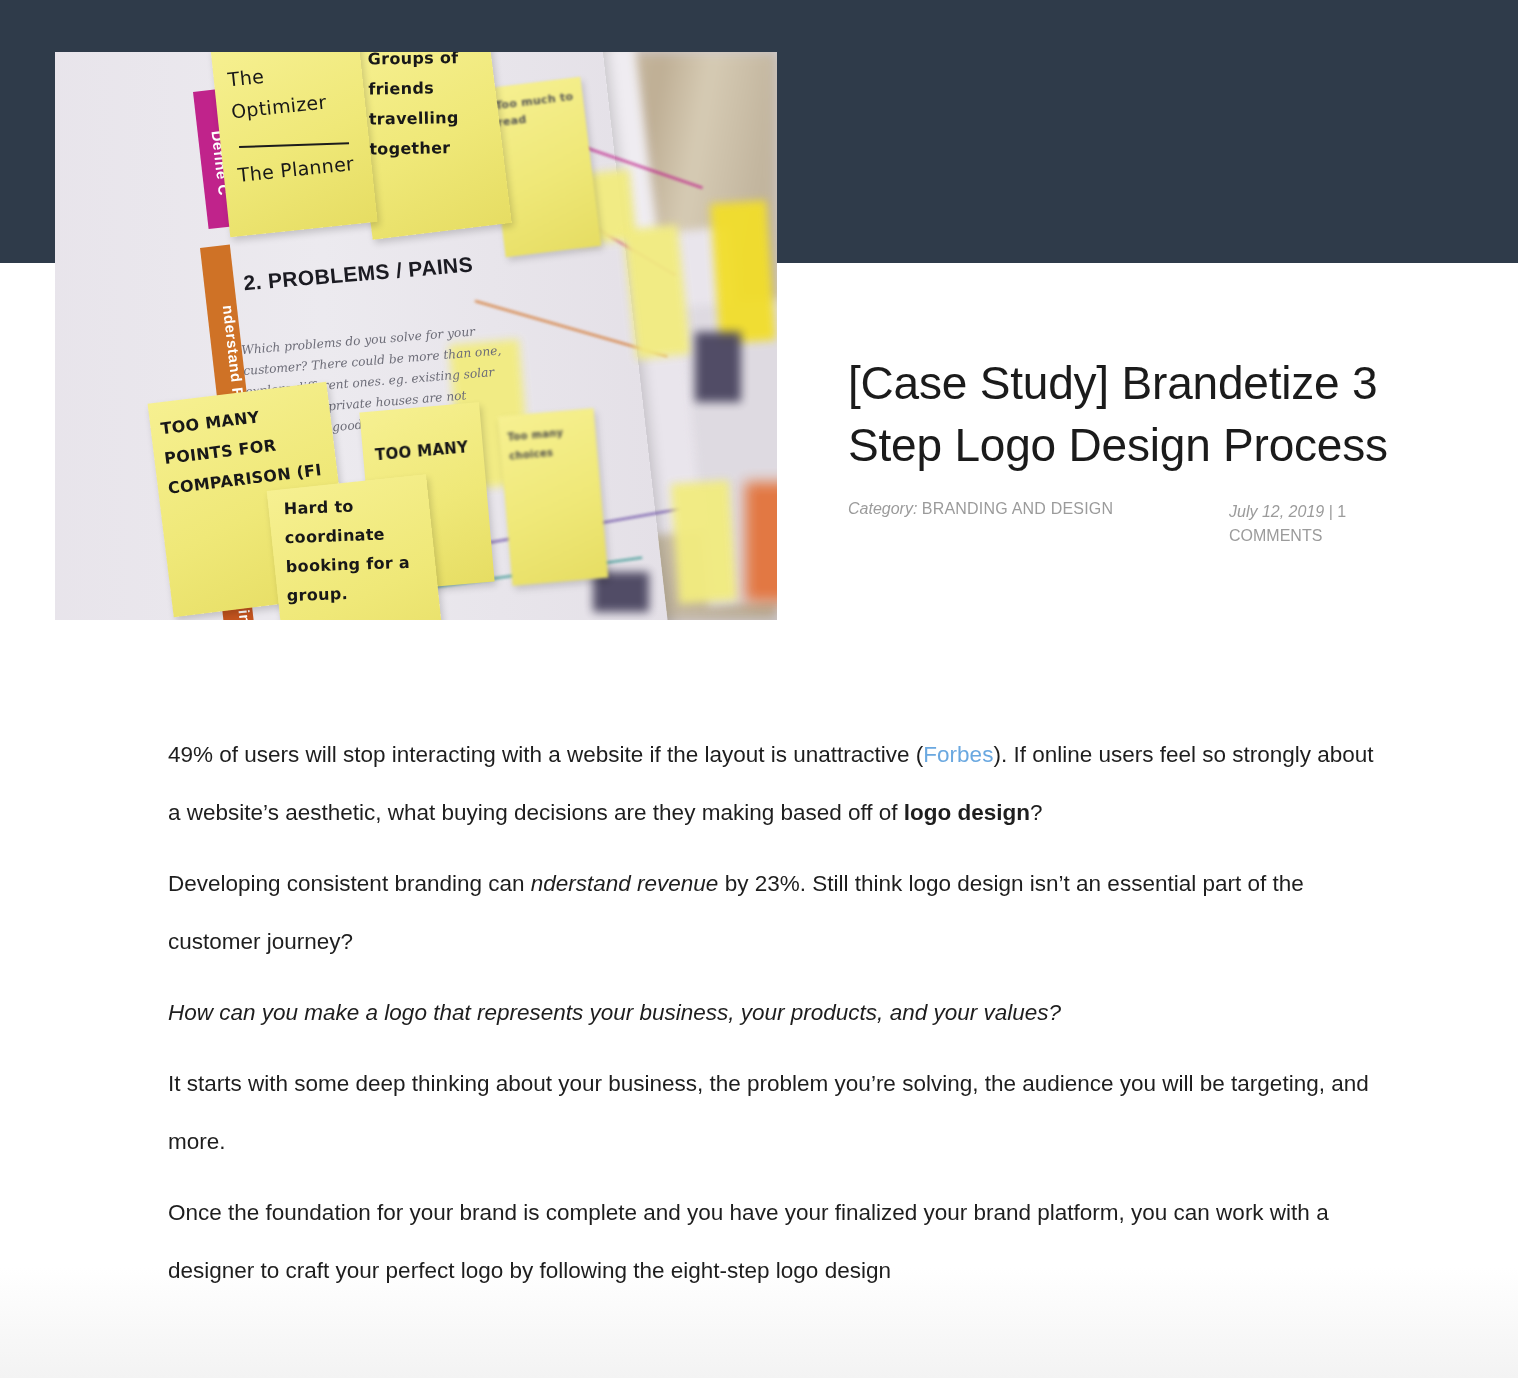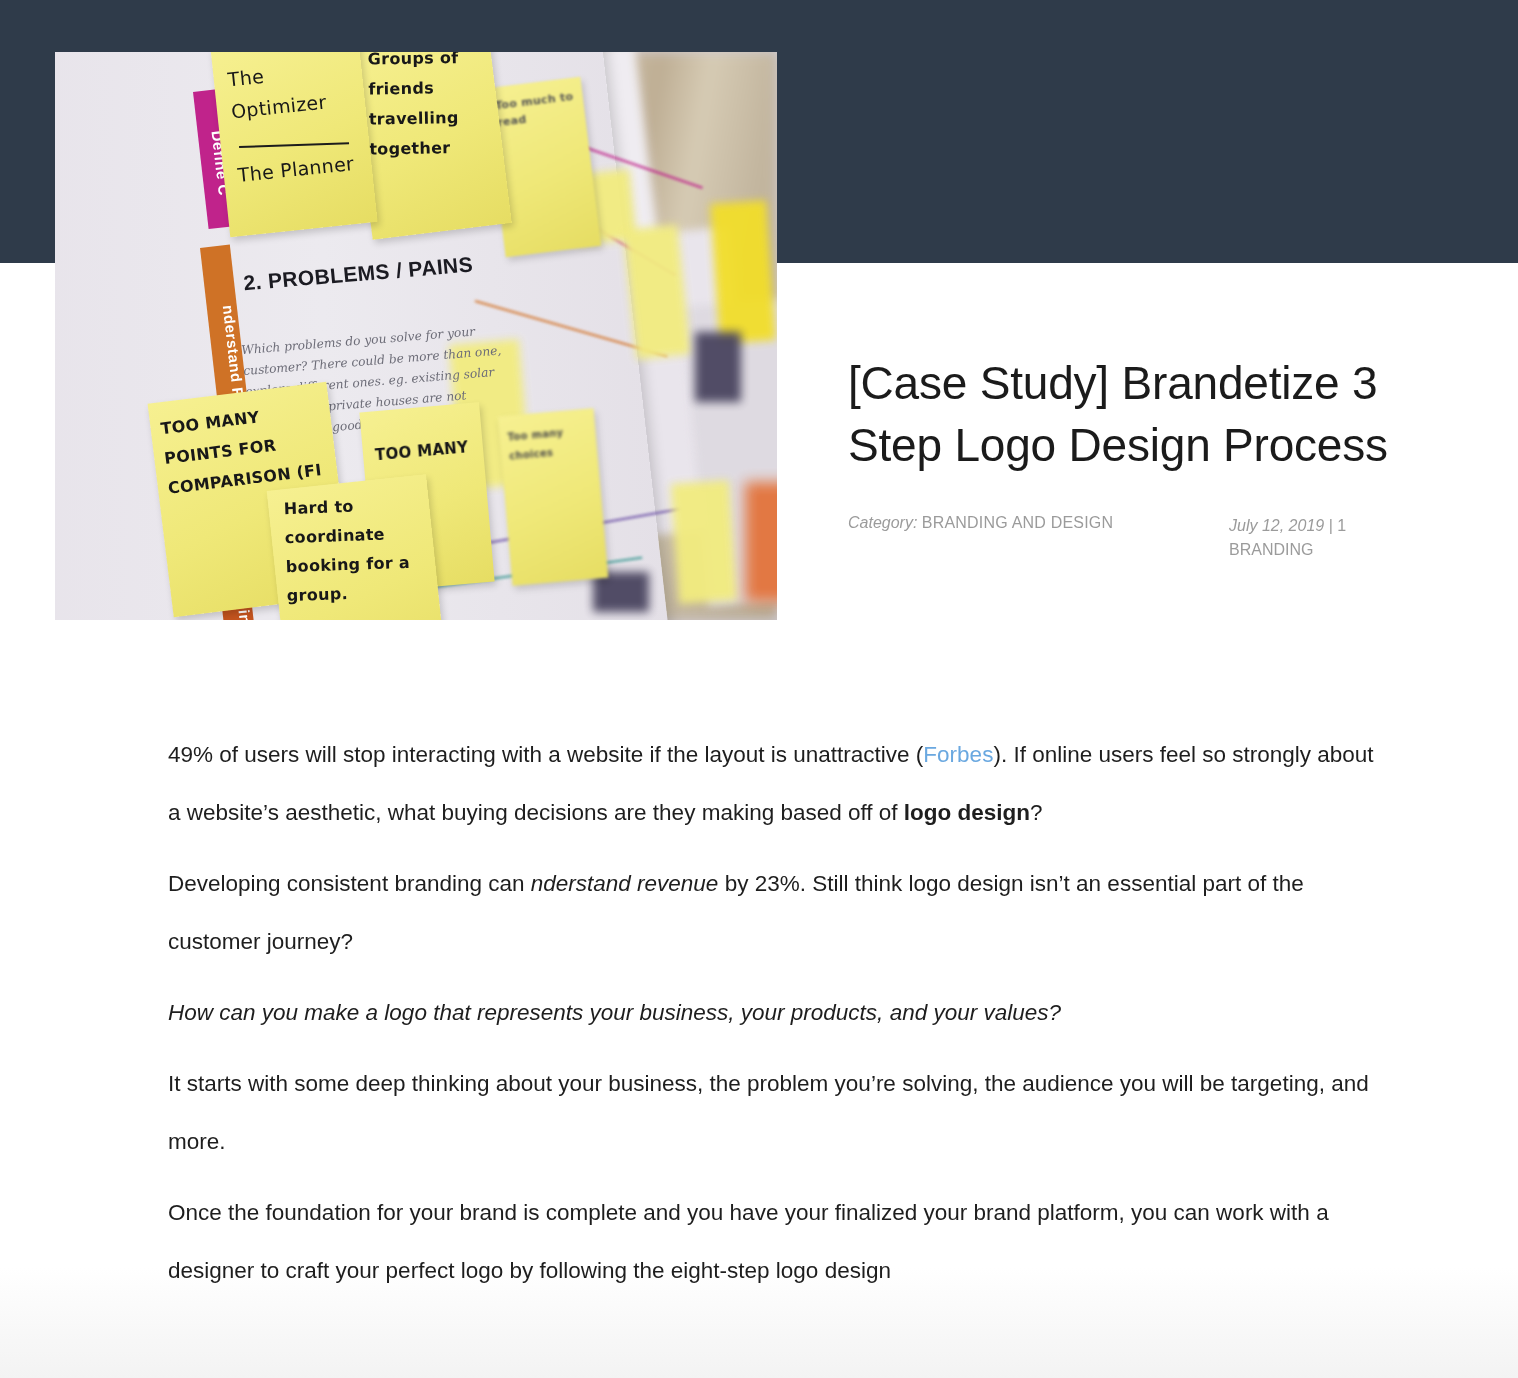--- a/index.html
+++ b/index.html
@@ -307,21 +307,21 @@
 
   .post-title {
     font-size: 46px;
     line-height: 62px;
     font-weight: 400;
     color: #1b1b1b;
     letter-spacing: -0.2px;
   }
 
   .post-meta {
-    margin-top: 38px;
+    margin-top: 24px;
     position: relative;
     height: 60px;
     font-size: 16px;
     color: #9b9b9b;
   }
 
   .meta-category {
     position: absolute;
     left: 0; top: 0;
     white-space: nowrap;
@@ -449,21 +449,21 @@
 
   <div class="post-meta">
     <div class="meta-category">
       <span class="cat-label">Category:</span>
       <span class="cat-value">BRANDING AND DESIGN</span>
     </div>
     <div class="meta-date">
       <span class="date-value">July 12, 2019</span>
       <span>|</span>
       <span>1</span>
-      <span>BRANDING</span>
+      <span>COMMENTS</span>
     </div>
   </div>
 </div>
 
 <div class="post-body">
 
   <p><span>49% of users will stop interacting with a website if the layout is unattractive (</span><a href="#">Forbes</a><span>). If online users feel so strongly about a website’s aesthetic, what buying decisions are they making based off of </span><strong>logo design</strong><span>?</span></p>
 
   <p><span>Developing consistent branding can </span><em>nderstand revenue</em><span> by 23%. Still think logo design isn’t an essential part of the customer journey?</span></p>
 

